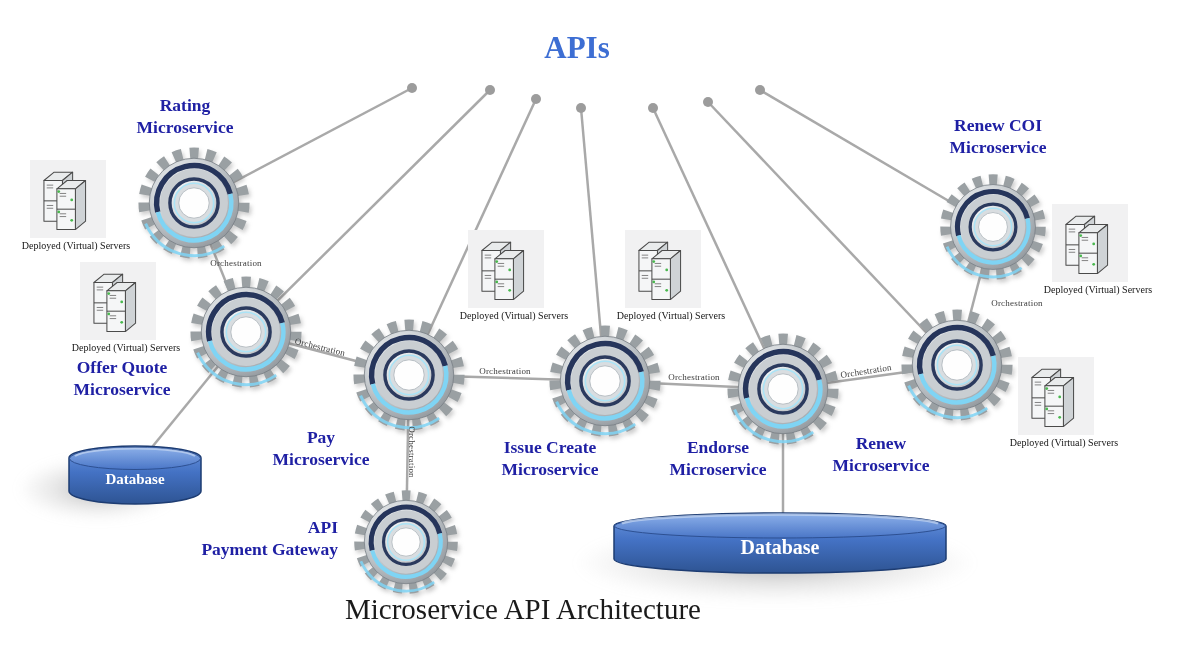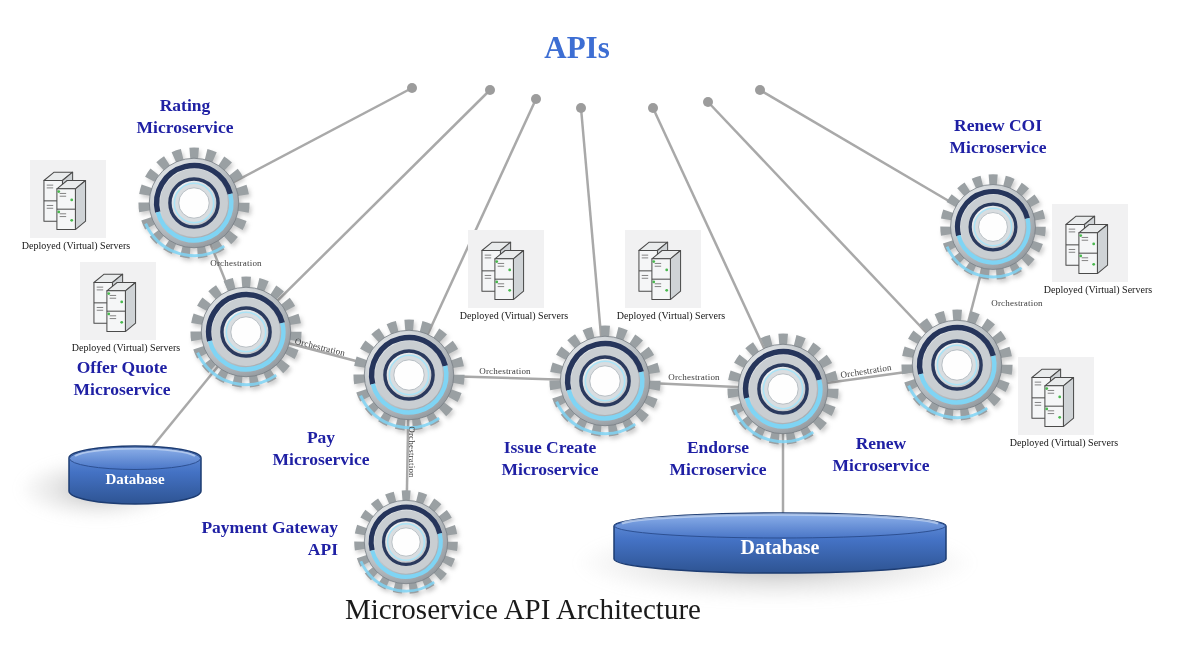--- a/index.html
+++ b/index.html
@@ -279,22 +279,22 @@
   </div>
   <div class="svc" style="left:791px;top:432px">
     <span>Renew</span>
     <span>Microservice</span>
   </div>
   <div class="svc" style="left:908px;top:114px">
     <span>Renew COI</span>
     <span>Microservice</span>
   </div>
   <div class="svc right" style="left:148px;top:516px">
+    <span>API</span>
     <span>Payment Gateway</span>
-    <span>API</span>
   </div>
 
   <div class="orch" style="left:194px;top:258px">Orchestration</div>
   <div class="orch" style="left:278px;top:342px;transform:rotate(14deg)">Orchestration</div>
   <div class="orch" style="left:463px;top:366px">Orchestration</div>
   <div class="orch" style="left:652px;top:372px">Orchestration</div>
   <div class="orch" style="left:824px;top:366px;transform:rotate(-9deg)">Orchestration</div>
   <div class="orch" style="left:975px;top:298px">Orchestration</div>
   <div class="orch" style="left:370px;top:447px;transform:rotate(90deg)">Orchestration</div>
 

